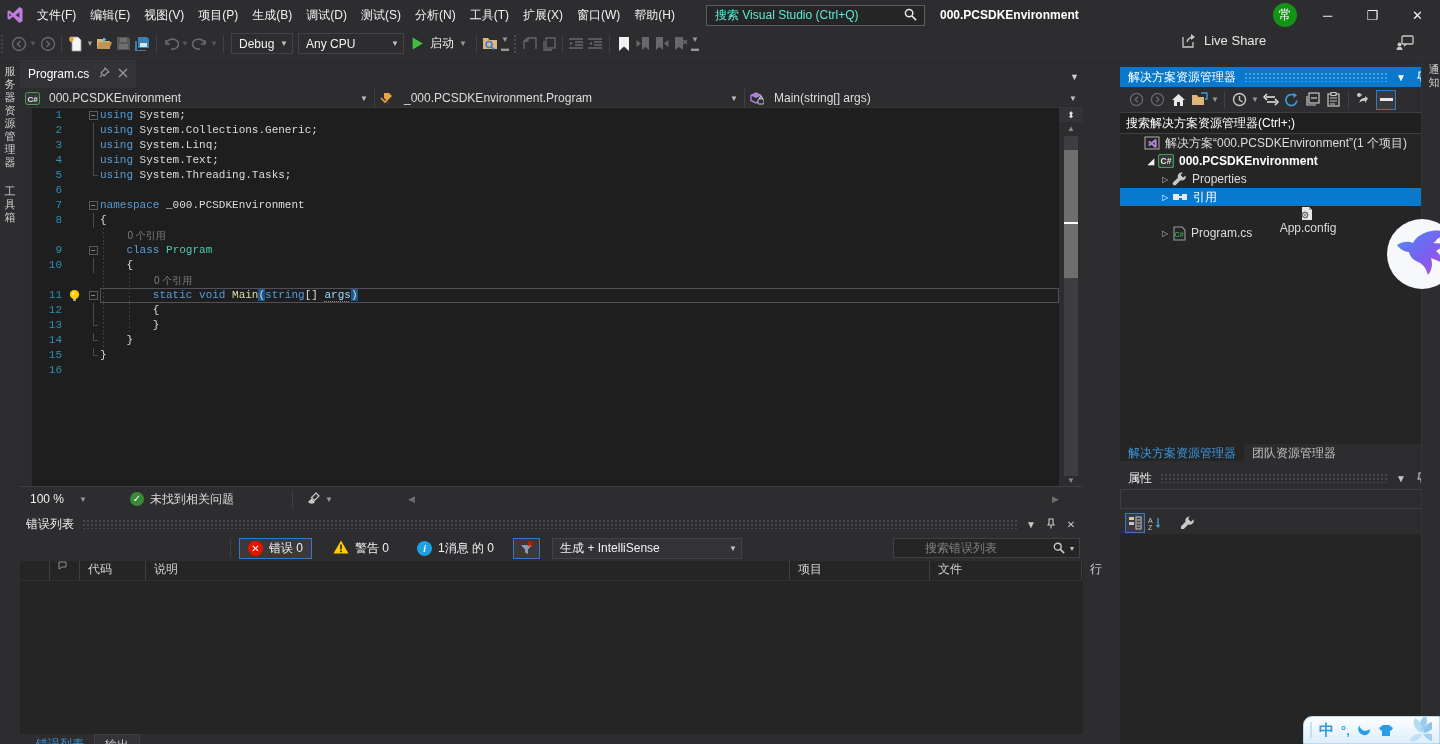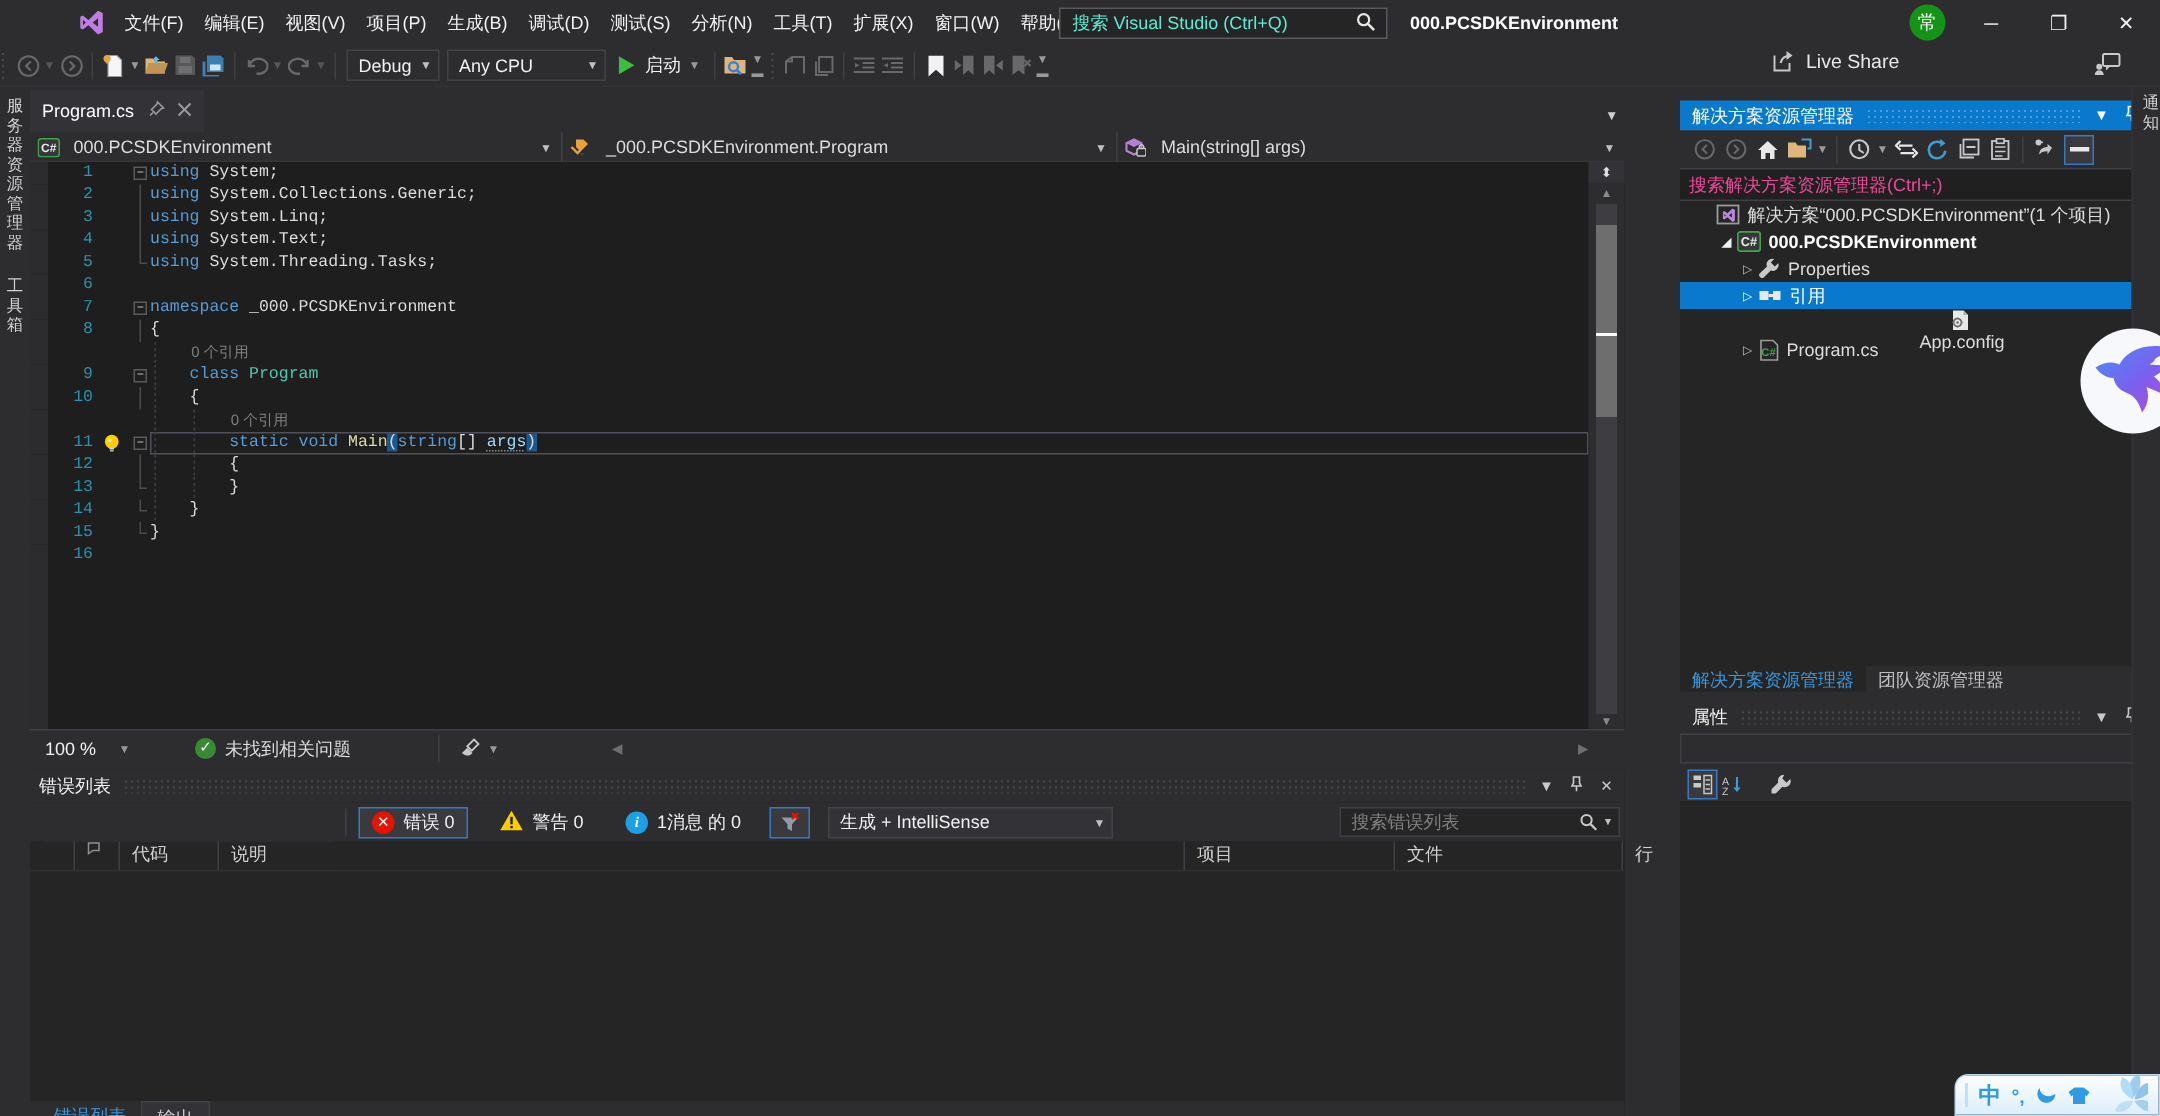--- a/index.html
+++ b/index.html
@@ -3,21 +3,21 @@
 <meta charset="utf-8">
 <style>
   * { margin:0; padding:0; box-sizing:border-box; }
   html,body { width:1440px; height:744px; overflow:hidden; }
   body { font-family:"Liberation Sans", sans-serif; }
   .app { position:relative; width:1440px; height:744px; background:#2D2D30; color:#F1F1F1; font-size:12px; overflow:hidden; }
   .abs { position:absolute; }
   .row { display:flex; align-items:center; }
 
   
-  #titlebar { left:0; top:0; width:1311px; height:30px; display:flex; align-items:flex-start;padding-left:46px; }
+  #titlebar { left:0; top:0; width:1311px; height:30px; display:flex; align-items:flex-start; }
   #vs-logo { width:30px; height:30px; display:flex; align-items:center; justify-content:center; }
   #menubar { display:flex; height:30px; align-items:center; }
   .menu-item { padding:0 7px; height:30px; line-height:30px; color:#F1F1F1; white-space:nowrap; }
   #qsearch { position:absolute; left:706px; top:5px; width:219px; height:21px; background:#252526; border:1px solid #5B5B60; display:flex; align-items:center; }
   #qsearch .ph { flex:1; color:#5eead4; padding-left:8px; white-space:nowrap; overflow:hidden; }
   #win-title { position:absolute; left:940px; top:0; height:30px; line-height:30px; font-weight:bold; color:#FFFFFF; white-space:nowrap; }
   #avatar { position:absolute; left:1273px; top:3px; width:24px; height:24px; border-radius:50%; background:#149317; color:#fff; display:flex; align-items:center; justify-content:center; font-size:13px; }
   .winbtn { position:absolute; top:0; width:45px; height:30px; display:flex; align-items:center; justify-content:center; color:#F1F1F1; font-size:13px; }
 
   
@@ -91,37 +91,37 @@
   #errorlist { left:20px; top:513px; width:1063px; height:231px; background:#252526; display:flex; flex-direction:column; }
   .panel-title { height:22px; display:flex; align-items:center; background:#2D2D30; padding:0 4px 0 6px; }
   .panel-title .tt { white-space:nowrap; margin-right:8px; }
   .hatch { flex:1; height:10px; background-image:radial-gradient(circle, rgba(255,255,255,.13) 1px, transparent 1px); background-size:4px 4px; }
   .hatch.blue { background-image:radial-gradient(circle, rgba(255,255,255,.28) 1px, transparent 1px); }
   .pt-ico { width:16px; text-align:center; color:#C8C8C8; margin-left:4px; font-size:10px; }
   #el-toolbar { height:26px; display:flex; align-items:center; background:#2D2D30; padding-left:10px; }
   .el-btn { height:21px; display:flex; align-items:center; padding:0 8px; color:#F1F1F1; white-space:nowrap; border:1px solid transparent; }
   .el-btn.on { border-color:#3579C4; background:#3A3A3E; }
   .el-ico { width:15px; height:15px; border-radius:50%; margin-right:6px; display:flex; align-items:center; justify-content:center; color:#fff; font-size:10px; flex:none; }
-  .searchbox { height:20px; background:#252526; border:1px solid #3F3F46; display:flex; align-items:center; }
+  .searchbox { height:20px; background:#252526; border:1px solid #3F3F46; display:flex; align-items:center;padding-left:24px; }
   .searchbox .ph { flex:1; color:#808080; padding-left:7px; white-space:nowrap; overflow:hidden; }
   #el-header { height:20px; display:flex; background:#252526; border-bottom:1px solid #313135; color:#D0D0D0; }
   .el-col { border-right:1px solid #3F3F46; display:flex; align-items:flex-start; padding-left:8px; white-space:nowrap; overflow:hidden; }
   #el-body { flex:1; background:#252526; }
   #bottom-tabs { height:10px; display:flex; background:#2D2D30; padding-left:6px; }
   .btab { padding:2px 10px; white-space:nowrap; }
   .btab.active { color:#3A96DD; }
   .btab.boxed { background:#333337; border:1px solid #3F3F46; border-bottom:none; color:#D0D0D0; }
 
   
   #rightdock { left:1120px; top:60px; width:333px; height:684px;text-decoration:underline; }
   #se-title { position:absolute; left:0; top:7px; width:333px; height:20px; background:#0879CC; display:flex; align-items:center; padding:0 4px 0 8px; color:#FFFFFF; }
   #se-toolbar { position:absolute; left:0; top:27px; width:333px; height:25px; background:#2D2D30; display:flex; align-items:center; padding-left:6px; }
   .se-ico { width:21px; height:21px; display:flex; align-items:center; justify-content:center; color:#D8D8D8; }
   #se-search { position:absolute; left:0; top:52px; width:333px; height:22px; background:#202021; border-top:1px solid #3F3F46; border-bottom:1px solid #3F3F46; display:flex; align-items:center; }
-  #se-search .ph { flex:1; color:#ec4899; padding-left:6px; white-space:nowrap; overflow:hidden; }
+  #se-search .ph { flex:1; color:#ffffff; padding-left:6px; white-space:nowrap; overflow:hidden; }
   #se-tree { position:absolute; left:0; top:74px; width:333px; height:310px; background:#252526; overflow:hidden; }
   .tree-row { display:flex; align-items:center; height:18px; color:#DCDCDC; white-space:nowrap; }
   .tree-row.sel { background:#0879CC; color:#FFFFFF; }
   .tree-row.bold { font-weight:bold; color:#FFFFFF; }
   .tw { flex:none; display:flex; align-items:center; justify-content:center; }
   .exp { width:14px; font-size:8px; color:#BFBFBF; }
   .tree-label { margin-left:5px; }
   #se-tabs { position:absolute; left:0; top:384px; width:333px; height:17px; display:flex; background:#2D2D30; font-size:12px; }
   .se-tab { padding:1px 8px 0 8px; white-space:nowrap; }
   .se-tab.active { background:#252526; color:#3A96DD; }

